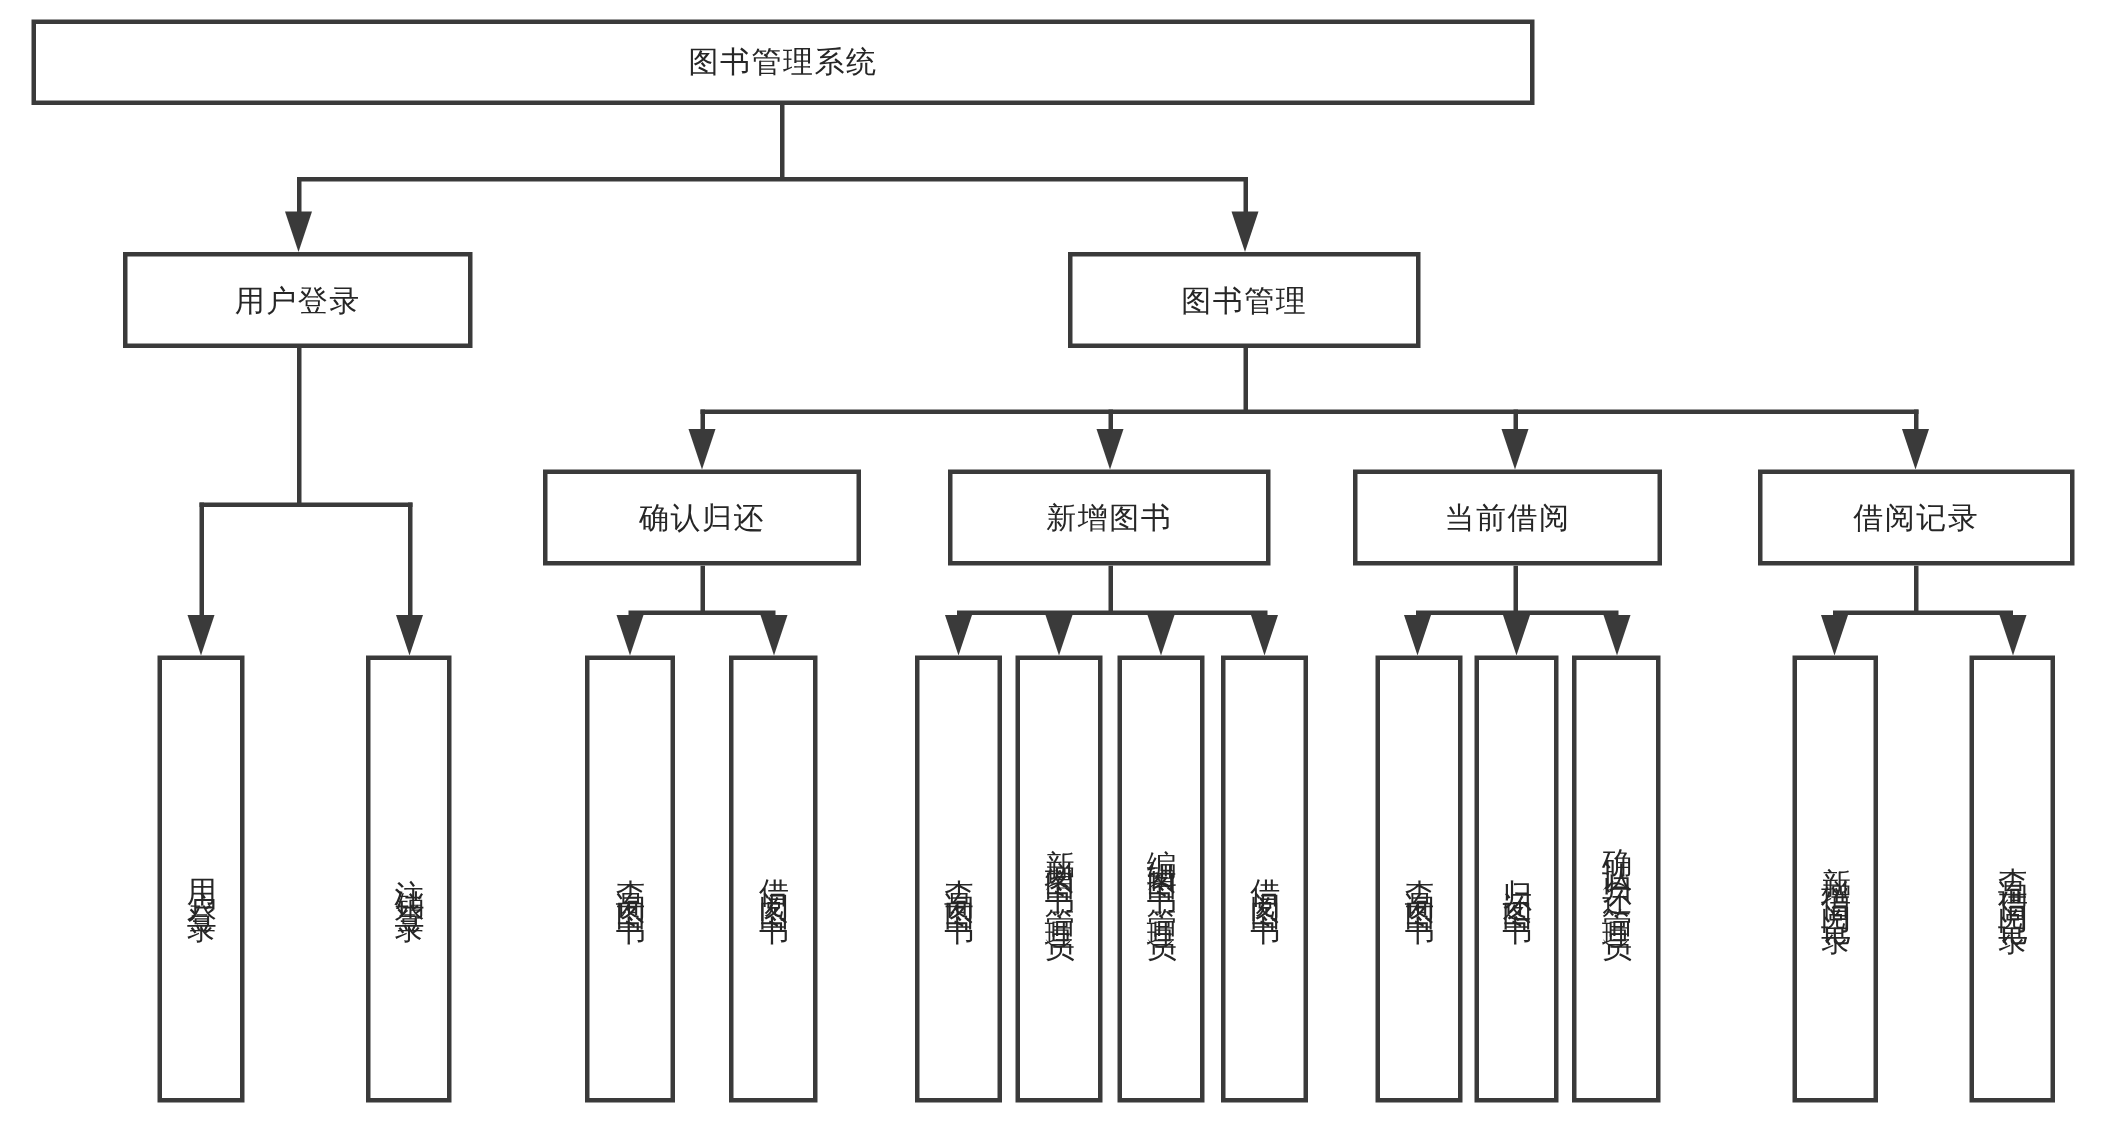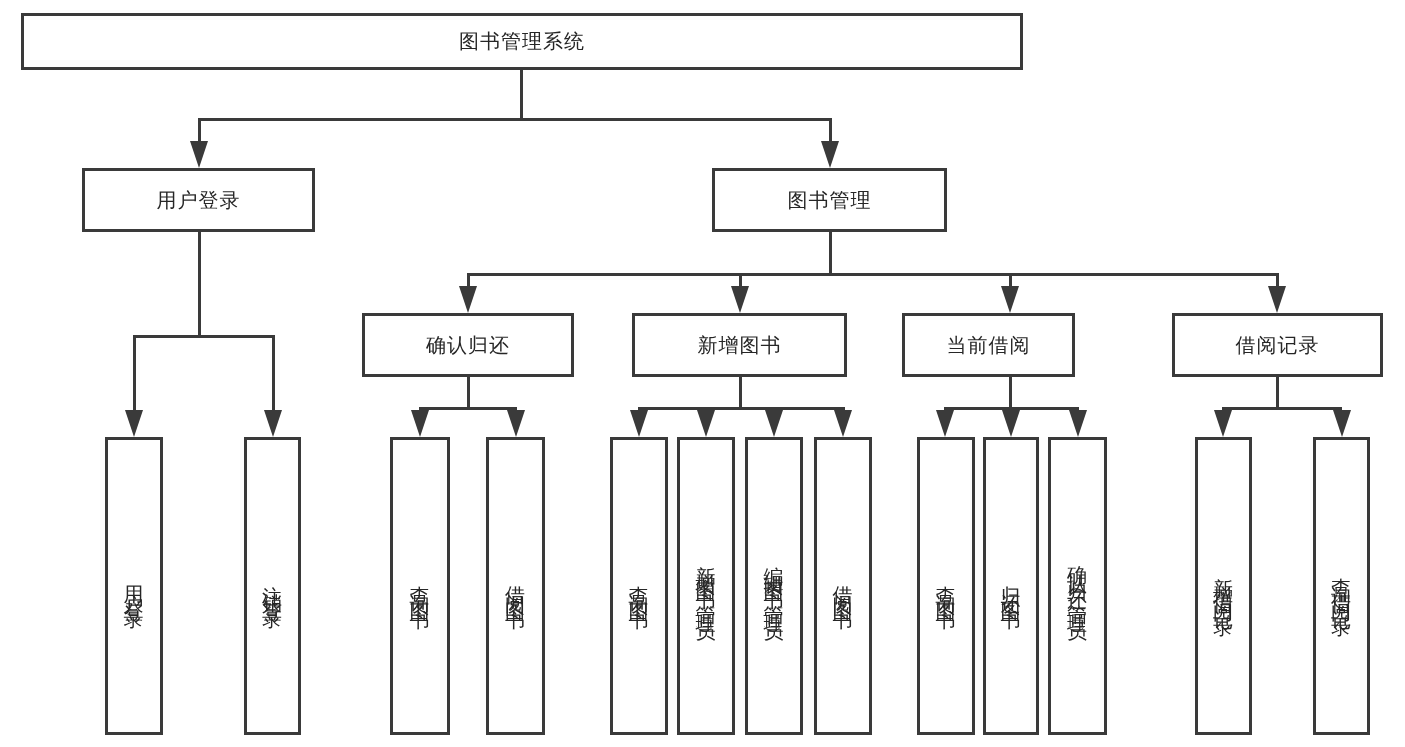--- a/index.html
+++ b/index.html
@@ -103,21 +103,21 @@
   <div class="arrow" style="left:1001px;top:286px"></div>
   <div class="vl" style="left:1276px;top:273px;height:18px"></div>
   <div class="arrow" style="left:1268px;top:286px"></div>
 
   <div class="box" style="left:362px;top:313px;width:212px;height:64px">
     <span>确认归还</span>
   </div>
   <div class="box" style="left:632px;top:313px;width:215px;height:64px">
     <span>新增图书</span>
   </div>
-  <div class="box" style="left:902px;top:313px;width:173px;height:64px">
+  <div class="box" style="left:902px;top:313px;width:206px;height:64px">
     <span>当前借阅</span>
   </div>
   <div class="box" style="left:1172px;top:313px;width:211px;height:64px">
     <span>借阅记录</span>
   </div>
 
   <div class="vl" style="left:467px;top:377px;height:32px"></div>
   <div class="hl" style="left:419px;top:407px;width:98px"></div>
   <div class="arrow" style="left:411px;top:410px"></div>
   <div class="arrow" style="left:507px;top:410px"></div>

